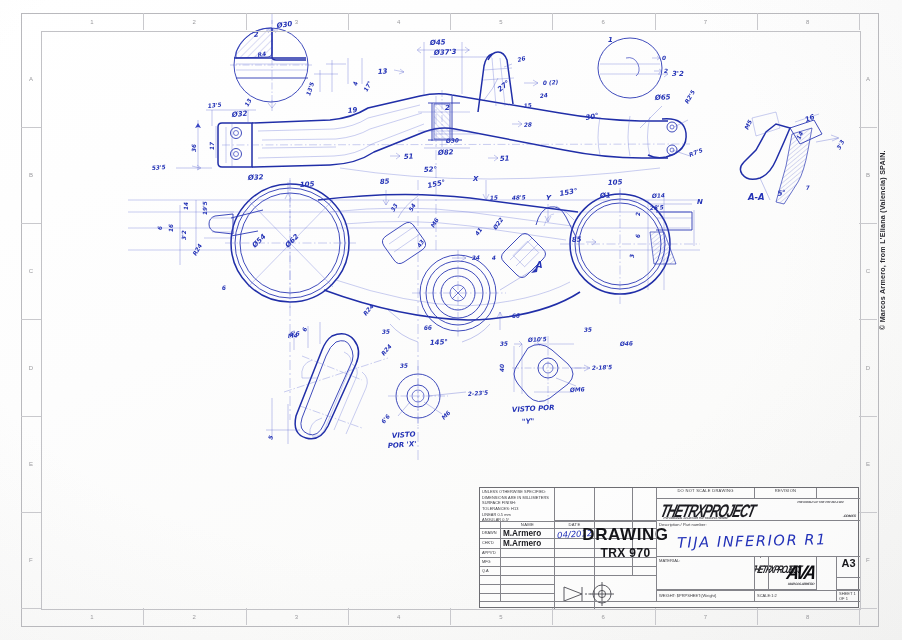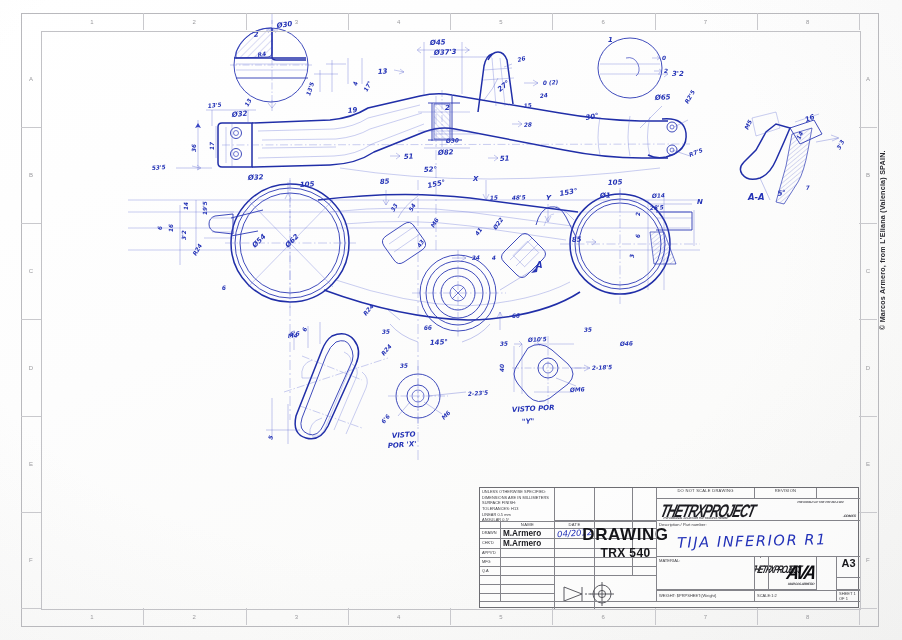--- a/index.html
+++ b/index.html
@@ -30,21 +30,21 @@
   
   .tb{position:absolute;left:479px;top:487px;width:380px;height:121px;
       border:1px solid #6d6d72;background:rgba(255,255,255,.55);
       font-size:4.6px;color:#3b3b40;box-sizing:border-box;}
   .tb div{position:absolute;box-sizing:border-box;}
   .l{border-left:1px solid #84848a;}
   .t{border-top:1px solid #84848a;}
   .b{border-bottom:1px solid #84848a;}
   .pad{padding:1px 2px;line-height:1.32;}
   .ctr{display:flex;justify-content:center;text-align:center;}
-  .lft{display:flex;align-items:flex-end;}
+  .lft{display:flex;align-items:flex-start;}
 
   .spec{font-size:3.9px;line-height:1.45;letter-spacing:.05px;color:#3a3a3f;}
   .hdrrow{font-size:4.2px;letter-spacing:.3px;}
 
   .hand{font-family:"DejaVu Sans",sans-serif;color:#2231b8;font-style:italic;}
   .hand-date{font-size:8.5px;transform:rotate(-4deg);}
   .hand-part{font-size:14.5px;letter-spacing:1.6px;transform:rotate(-1.4deg);}
   .name-b{font-size:8.2px;font-weight:bold;color:#1b1b20;font-style:normal;
           font-family:"Liberation Sans",sans-serif;}
 
@@ -590,21 +590,21 @@
       <path d="M6 6 L24 13 L6 20 Z" fill="none" stroke="#4a4a50" stroke-width=".9"></path>
       <path d="M24 6 L24 20" stroke="#4a4a50" stroke-width=".9"></path>
       <path d="M27 13 L33 13" stroke="#4a4a50" stroke-width=".9" stroke-dasharray="2 1.4"></path>
       <circle cx="44" cy="13" r="9" fill="none" stroke="#4a4a50" stroke-width=".9"></circle>
       <circle cx="44" cy="13" r="3.6" fill="none" stroke="#4a4a50" stroke-width=".9"></circle>
       <path d="M44 1 L44 25 M32 13 L56 13" stroke="#4a4a50" stroke-width=".9"></path>
     </svg>
 
     <div class="l b" style="left:114px;top:40.5px;width:62px;height:29px;display:flex;flex-direction:column;align-items:center;justify-content:center;">
       <span class="yam yam1">DRAWING</span>
-      <span class="yam yam2" style="margin-top:.5px;">TRX 540</span>
+      <span class="yam yam2" style="margin-top:.5px;">TRX 970</span>
     </div>
 
     <div class="l b pad" style="left:176px;top:33px;width:204px;height:36px;overflow:visible;">
       <span style="font-size:4.1px;">Description / Part number:</span>
       <div class="hand hand-part" style="position:absolute;left:20px;top:11px;white-space:nowrap;">TIJA  INFERIOR  R1</div>
     </div>
 
     <div class="l b pad" style="left:176px;top:69px;width:98px;height:33px;">
       <span style="font-size:4.1px;">MATERIAL:</span>
       <span></span>

